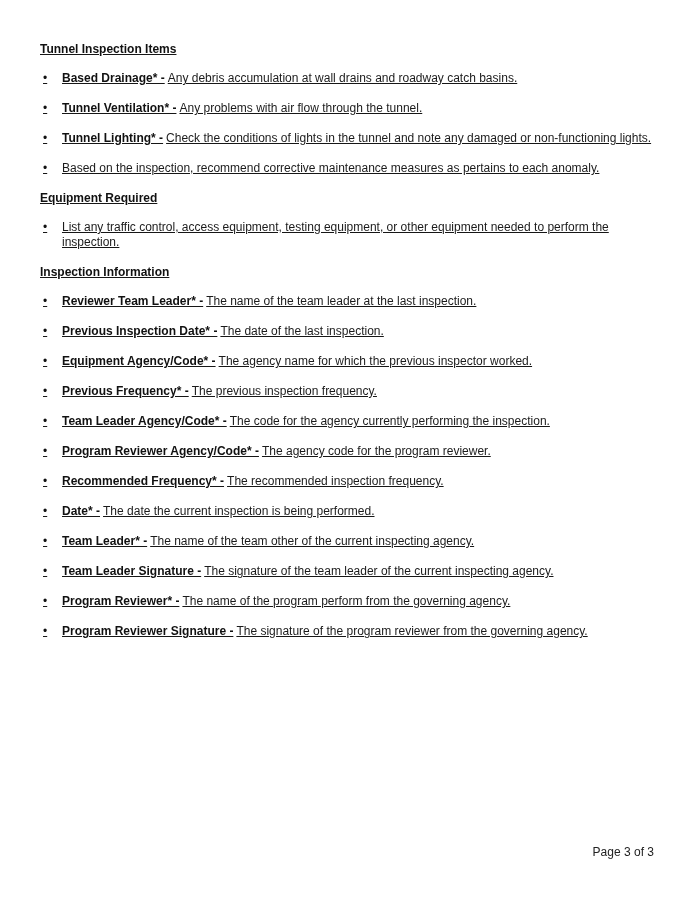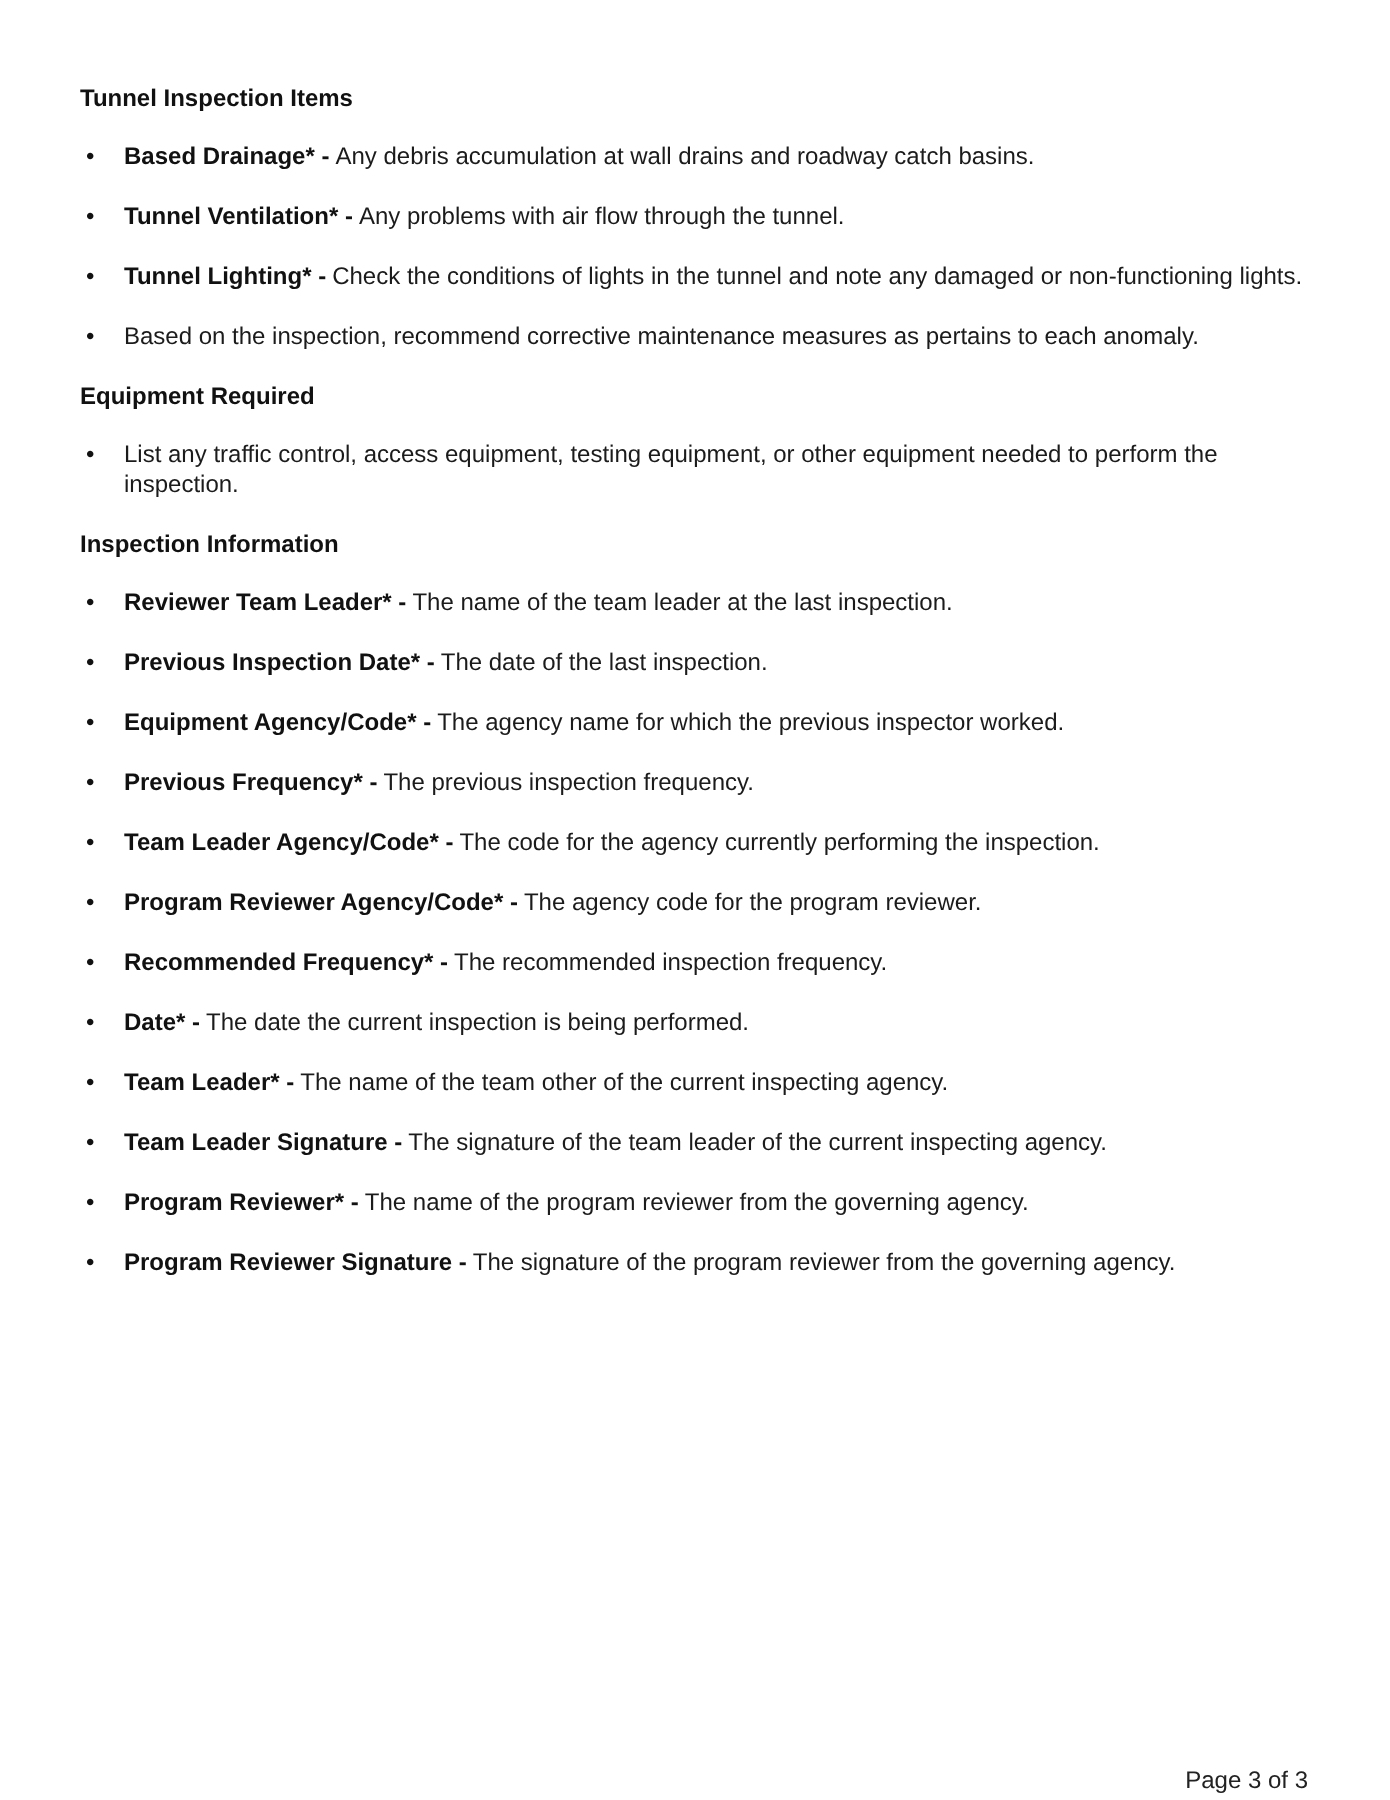--- a/index.html
+++ b/index.html
@@ -14,21 +14,21 @@
     line-height: 15px;
     color: #161616;
     -webkit-font-smoothing: antialiased;
   }
   .page {
     position: absolute;
     inset: 0;
     background: #ffffff;
     padding: 42px 40px 0 40px;
   }
-  .doc-section { margin-bottom: 13px; }
+  .doc-section { margin-bottom: 13px; text-decoration: underline; }
   .heading {
     font-size: 12px;
     line-height: 15px;
     font-weight: bold;
     color: #111111;
     margin: 0 0 14px 0;
   }
   ul.items { list-style: none; margin: 0; padding: 0; }
   li.item { display: flex; margin-bottom: 15px; }
   .bullet {
@@ -36,21 +36,21 @@
     padding-left: 3px;
     font-size: 12px;
     line-height: 15px;
     color: #111111;
   }
   .text { flex: 1 1 auto; min-width: 0; }
   .term { font-weight: bold; margin-right: 3px; color: #111111; }
   .desc { color: #1b1b1b; }
   .footer {
     position: absolute;
-    top: 883px;
+    top: 845px;
     right: 41px;
     font-size: 12px;
     line-height: 15px;
     color: #222222;
   }
 </style>
 </head>
 <body>
 
 <div class="page">
@@ -142,21 +142,21 @@
     <span class="text"><span class="term">Team Leader* -</span><span class="desc">The name of the team other of the current inspecting agency.</span></span>
   </li>
 
   <li class="item">
     <span class="bullet">•</span>
     <span class="text"><span class="term">Team Leader Signature -</span><span class="desc">The signature of the team leader of the current inspecting agency.</span></span>
   </li>
 
   <li class="item">
     <span class="bullet">•</span>
-    <span class="text"><span class="term">Program Reviewer* -</span><span class="desc">The name of the program reviewer from the governing agency.</span></span>
+    <span class="text"><span class="term">Program Reviewer* -</span><span class="desc">The name of the program perform from the governing agency.</span></span>
   </li>
 
   <li class="item">
     <span class="bullet">•</span>
     <span class="text"><span class="term">Program Reviewer Signature -</span><span class="desc">The signature of the program reviewer from the governing agency.</span></span>
   </li>
 </ul>
   </section>
 </div>
   <div class="footer">Page 3 of 3</div>

